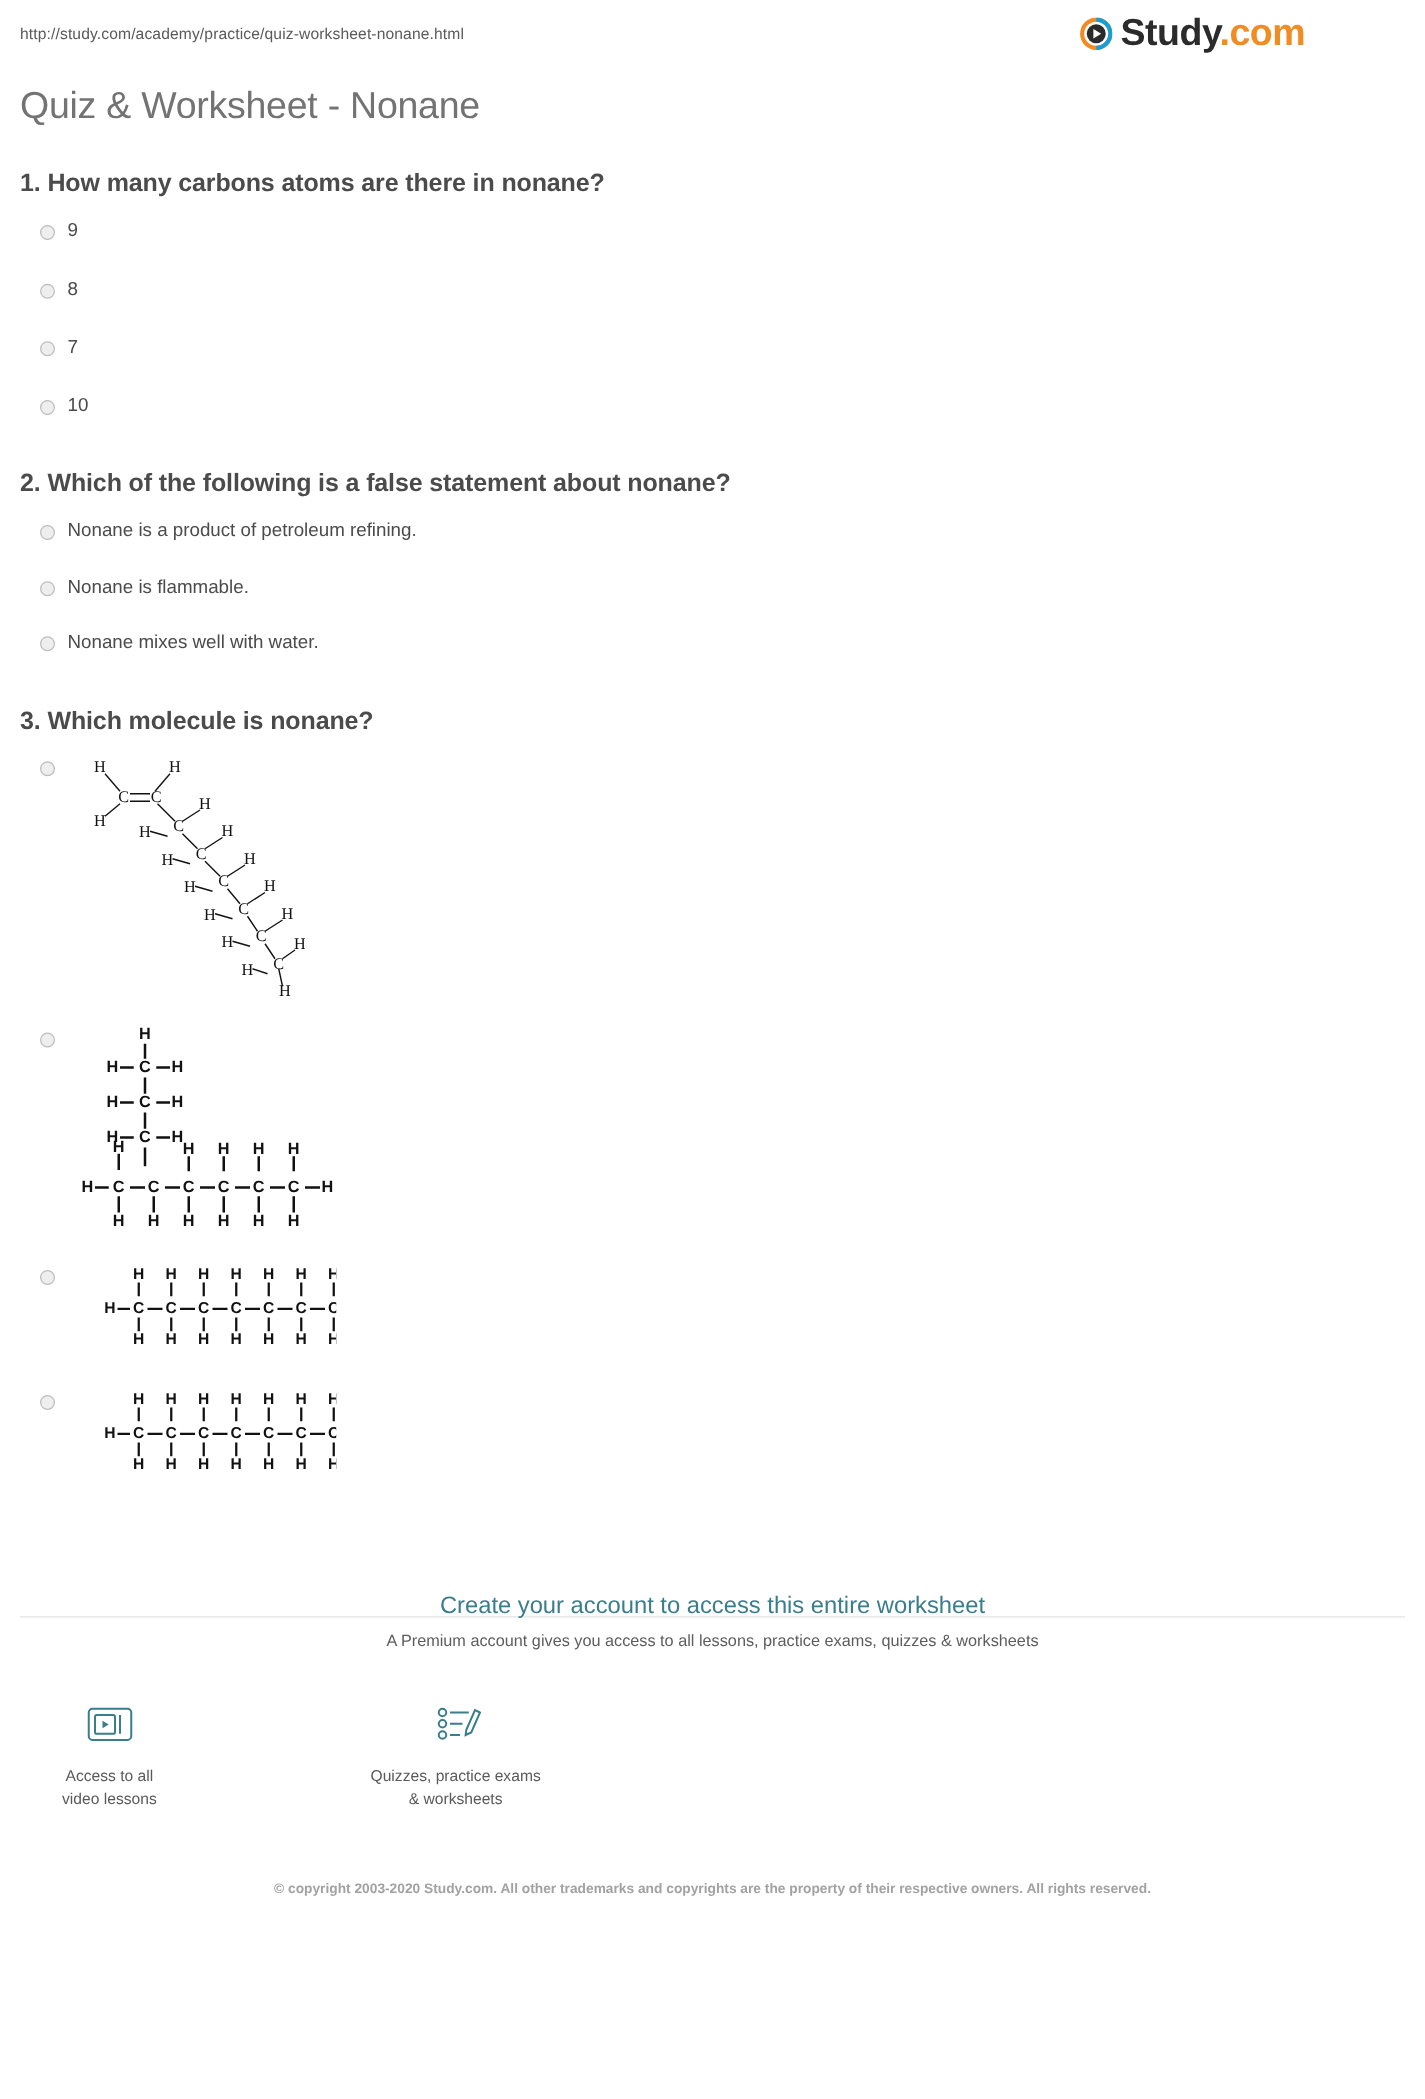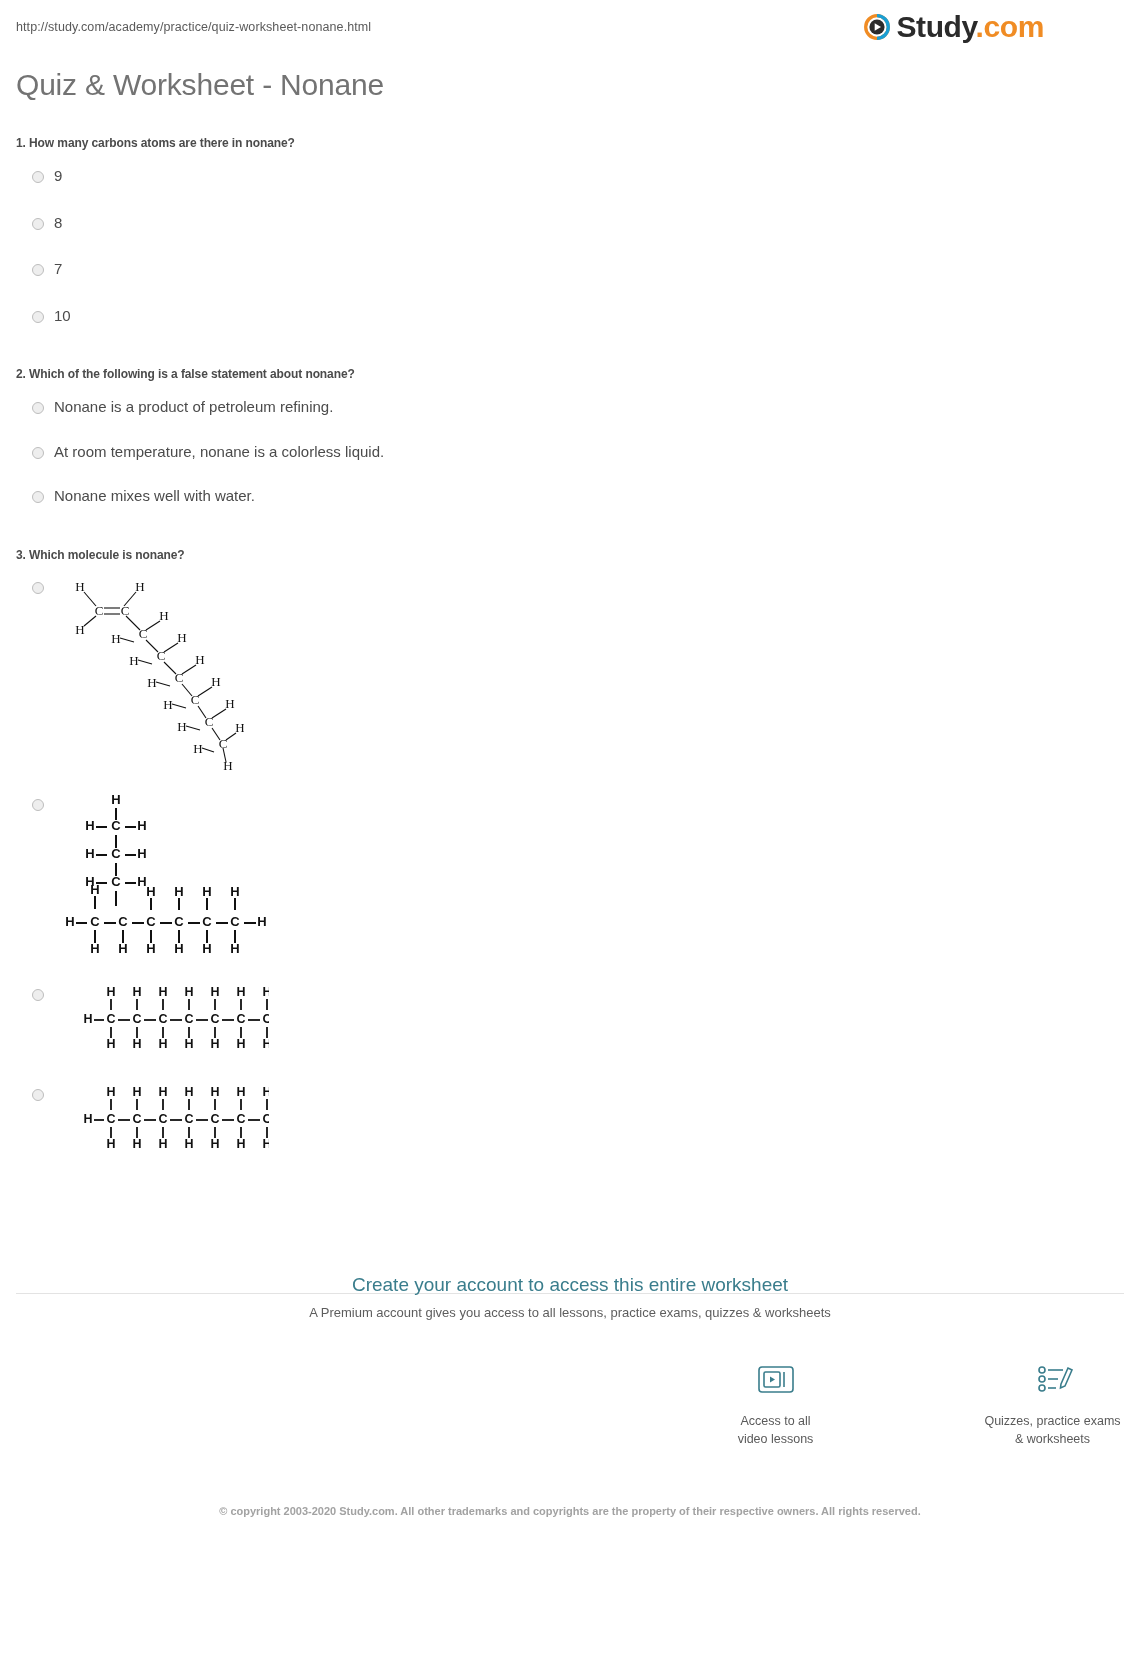--- a/index.html
+++ b/index.html
@@ -51,21 +51,21 @@
     font-size: 30px;
     font-weight: 400;
     color: #737373;
     margin: 26px 0 0 0;
     letter-spacing: -0.2px;
   }
 
   
   .question-block { margin-top: 34px; }
   .question-text {
-    font-size: 12px;
+    font-size: 20px;
     font-weight: bold;
     color: #4b4b4b;
     margin-bottom: 8px;
     letter-spacing: -0.1px;
   }
   .choices { margin: 0; padding: 0; list-style: none; }
   .choice {
     display: flex;
     align-items: flex-start;
     gap: 10px;
@@ -122,21 +122,21 @@
     font-weight: 400;
     margin: 0;
   }
   .cta-sub {
     font-size: 13px;
     color: #5d5d5d;
     margin: 9px 0 0 0;
   }
   .features {
     display: flex;
-    justify-content: flex-end;
+    justify-content: flex-start;
     gap: 102px;
     margin-top: 36px;
   }
   .feature { width: 175px; text-align: center; }
   .feature-icon { height: 46px; display:flex; align-items:center; justify-content:center; }
   .feature-label {
     margin-top: 10px;
     font-size: 12.5px;
     color: #5a5a5a;
     line-height: 1.45;
@@ -200,21 +200,21 @@
 
   <div class="question-block" id="q2">
     <div class="question-text">2. Which of the following is a false statement about nonane?</div>
     <ul class="choices">
       <li class="choice">
         <span class="radio"></span>
         <span class="choice-label">Nonane is a product of petroleum refining.</span>
       </li>
       <li class="choice">
         <span class="radio"></span>
-        <span class="choice-label">At room temperature, nonane is a colorless liquid.</span>
+        <span class="choice-label">Nonane is flammable.</span>
       </li>
       <li class="choice">
         <span class="radio"></span>
         <span class="choice-label">Nonane mixes well with water.</span>
       </li>
     </ul>
   </div>
 
   <div class="question-block" id="q3">
     <div class="question-text">3. Which molecule is nonane?</div>

